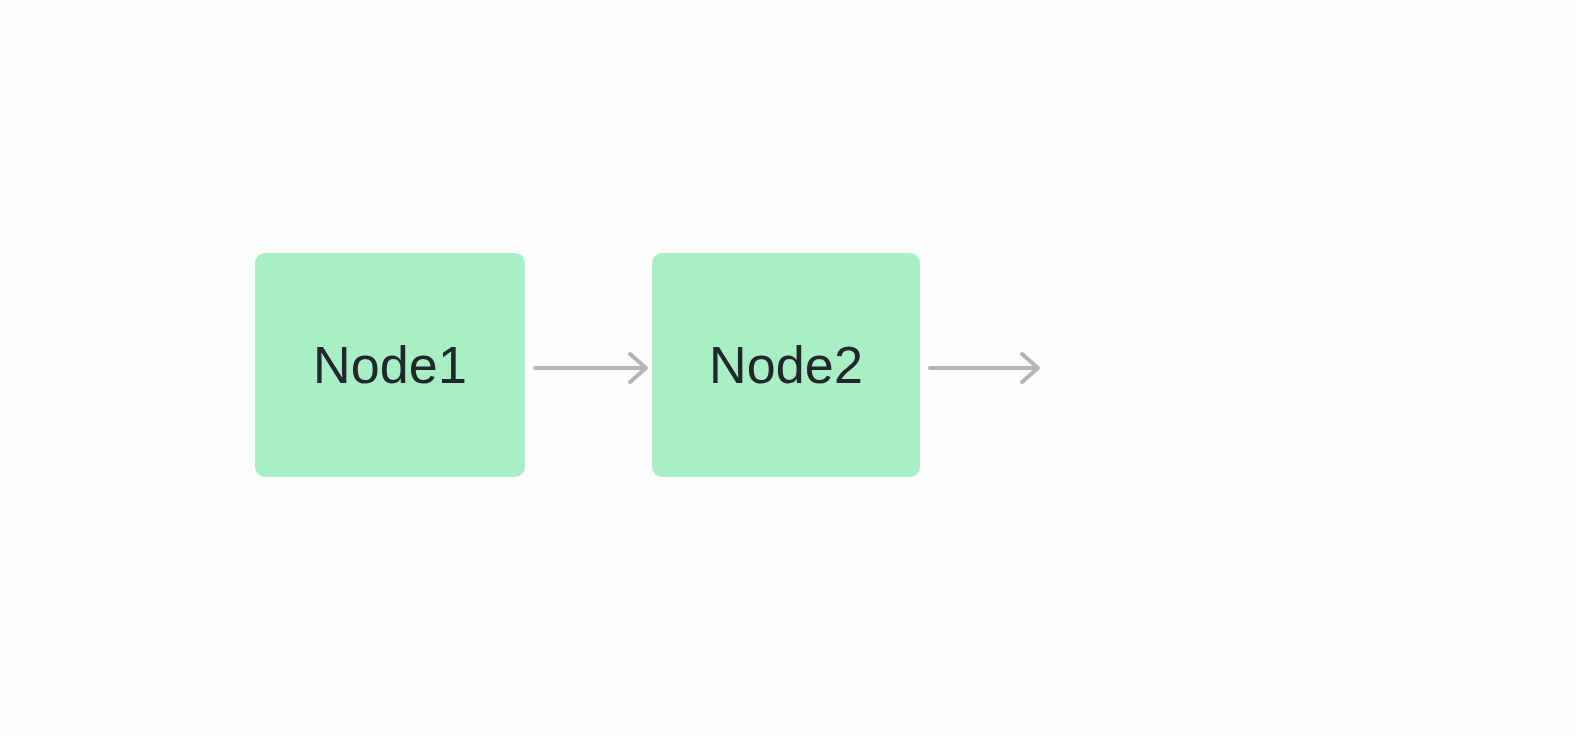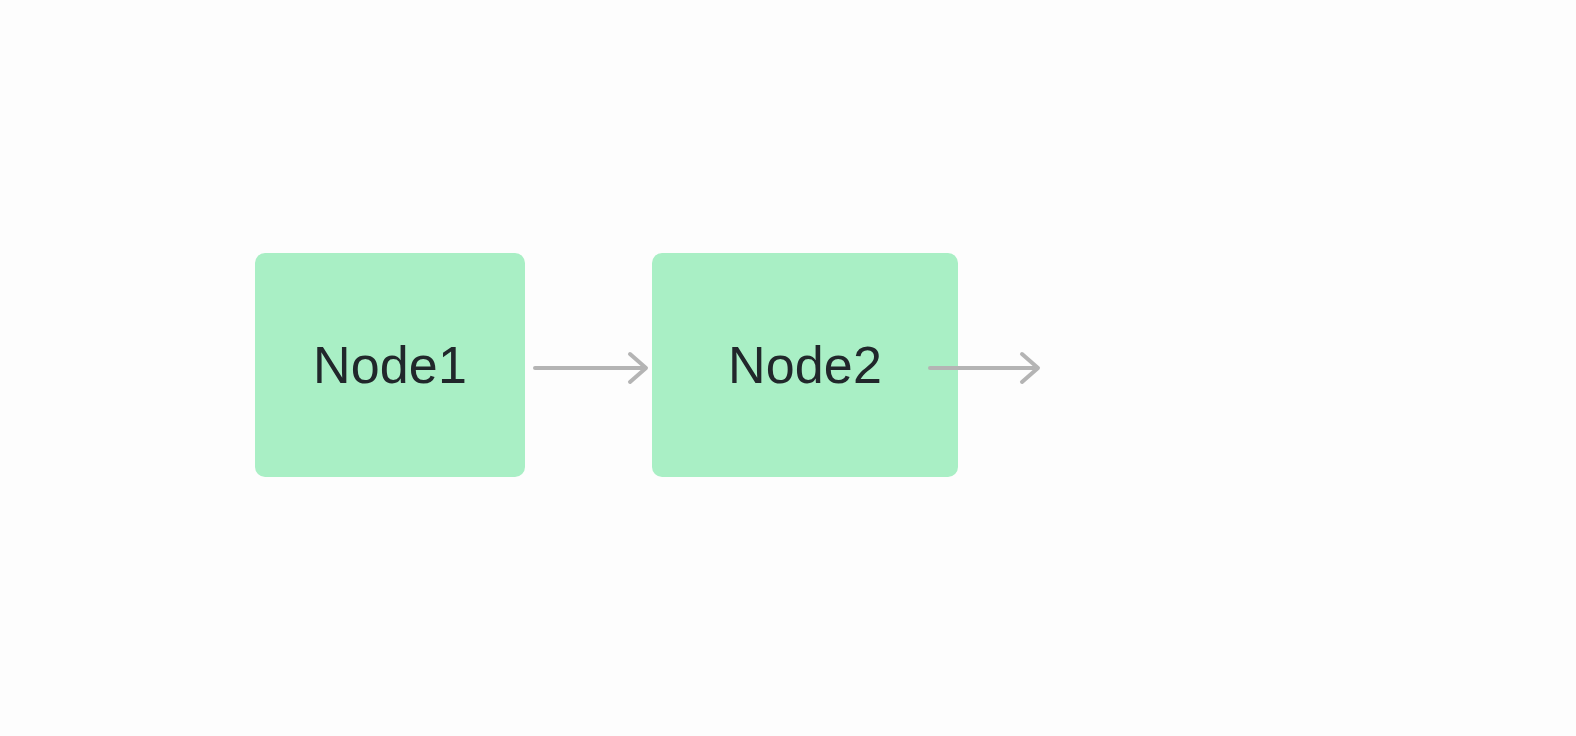--- a/index.html
+++ b/index.html
@@ -65,21 +65,21 @@
 </style>
 </head>
 <body>
 
 <div id="diagram-canvas" style="width: 1576px; height: 736px; background: rgb(253, 253, 253);">
 
   <div class="flow-node" id="node-1" style="left: 255px; top: 253px; width: 270px; height: 224px; background: rgb(169, 239, 197);">
     <span class="flow-node-label" style="color: rgb(33, 39, 43);">Node1</span>
   </div>
 
-  <div class="flow-node" id="node-2" style="left: 652px; top: 253px; width: 306px; height: 224px; background: rgb(169, 239, 197);">
+  <div class="flow-node" id="node-2" style="left: 652px; top: 253px; width: 268px; height: 224px; background: rgb(169, 239, 197);">
     <span class="flow-node-label" style="color: rgb(33, 39, 43);">Node2</span>
   </div>
 
 
   <svg class="flow-edge" id="edge-1" xmlns="http://www.w3.org/2000/svg" width="139" height="28" viewBox="0 0 139 28" style="left: 521px; top: 354px;">
     <path class="edge-line" d="M 14 14 L 121 14" stroke="#b4b4b4"></path>
     <path class="edge-head" d="M 109 0 L 125 14 L 109 28" stroke="#b4b4b4"></path>
   </svg>
 
   <svg class="flow-edge" id="edge-2" xmlns="http://www.w3.org/2000/svg" width="136" height="28" viewBox="0 0 136 28" style="left: 916px; top: 354px;">

